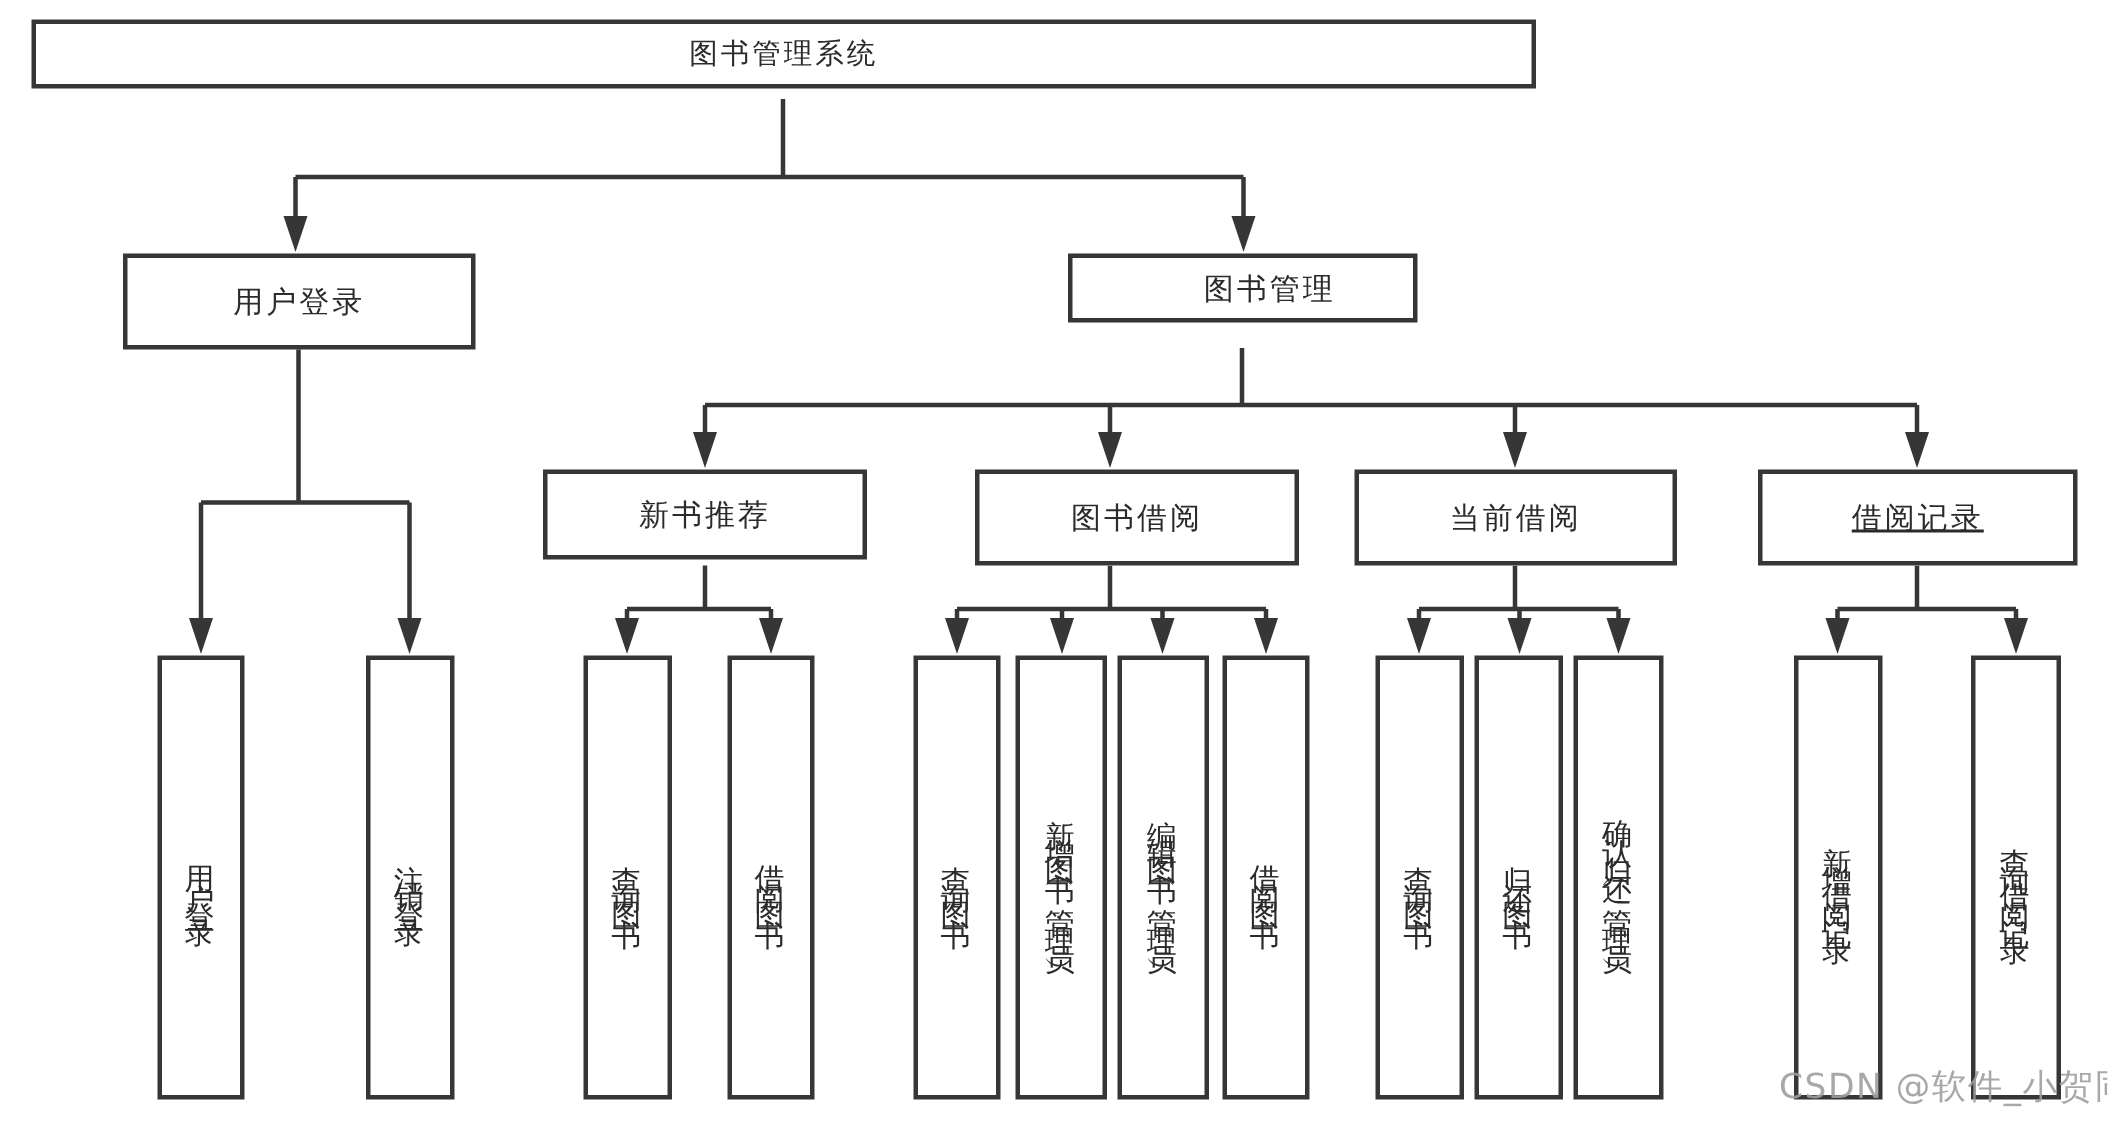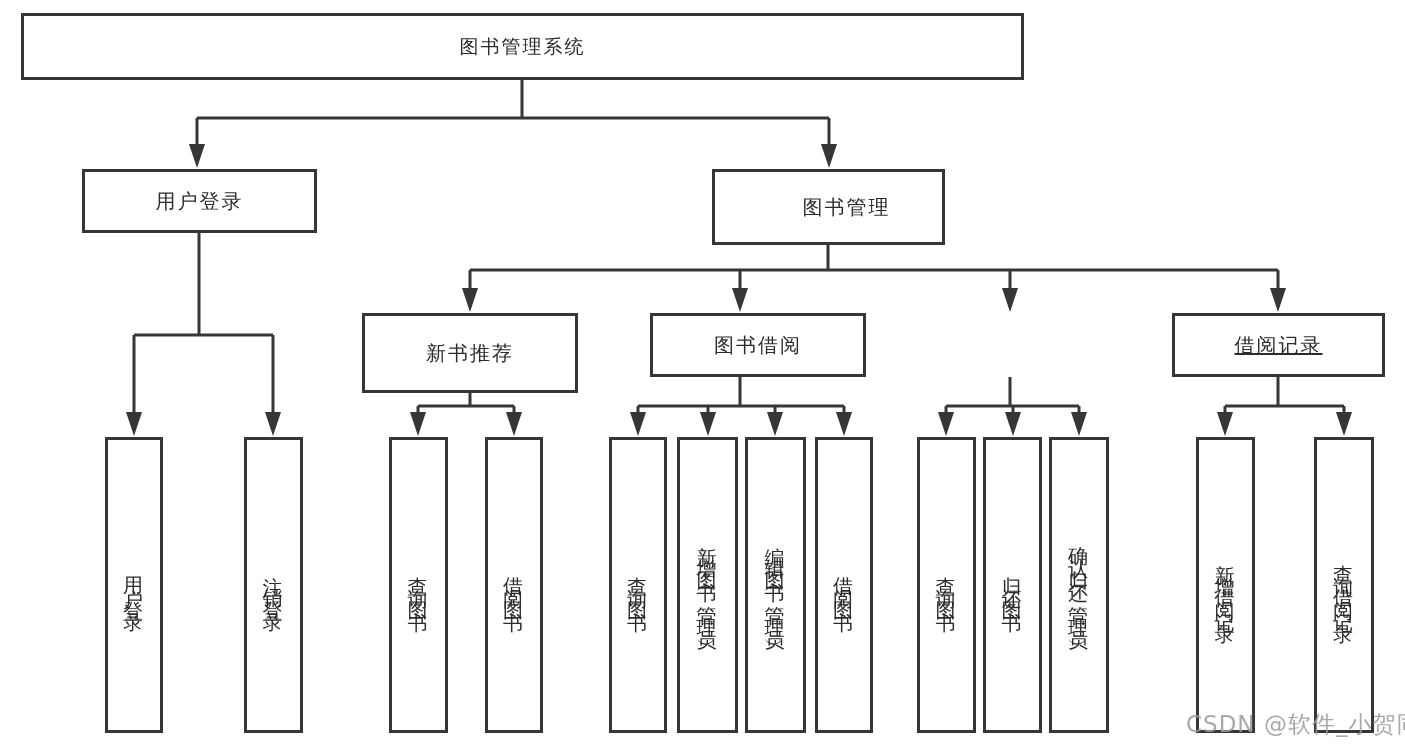--- a/index.html
+++ b/index.html
@@ -106,36 +106,39 @@
 
       <polygon points="938,412 954,412 946,436"></polygon>
       <polygon points="1005,412 1021,412 1013,436"></polygon>
       <polygon points="1071,412 1087,412 1079,436"></polygon>
 
       <polygon points="1217,412 1233,412 1225,436"></polygon>
       <polygon points="1336,412 1352,412 1344,436"></polygon>
     </g>
   </svg>
 
-  <div class="hnode" style="left:21px; top:13px; width:1003px; height:67px; font-size:19px;justify-content:center;">
+  <div class="hnode" style="left:21px; top:13px; width:1003px; height:46px; font-size:19px;justify-content:center;">
     <span>图书管理系统</span>
   </div>
 
   <div class="hnode" style="left:82px; top:169px; width:235px; height:64px;">
     <span>用户登录</span>
   </div>
-  <div class="hnode" style="left:712px; top:169px; width:233px; height:76px;padding-left:36px;">
+  <div class="hnode" style="left:712px; top:169px; width:233px; height:46px;padding-left:36px;">
     <span>图书管理</span>
   </div>
 
-  <div class="hnode" style="left:362px; top:313px; width:216px; height:80px;">
+  <div class="hnode" style="left:362px; top:313px; width:216px; height:60px;">
     <span>新书推荐</span>
   </div>
   <div class="hnode" style="left:632px; top:313px; width:216px; height:64px;margin-left:18px;">
     <span>图书借阅</span>
+  </div>
+  <div class="hnode" style="left:903px; top:313px; width:215px; height:64px;">
+    <span>当前借阅</span>
   </div>
   <div class="hnode" style="left:1172px; top:313px; width:213px; height:64px;text-decoration:underline;">
     <span>借阅记录</span>
   </div>
 
   <div class="vnode" style="left:105px; width:58px;">
     <span>用户登录</span>
   </div>
   <div class="vnode" style="left:244px; width:59px;">
     <span>注销登录</span>

